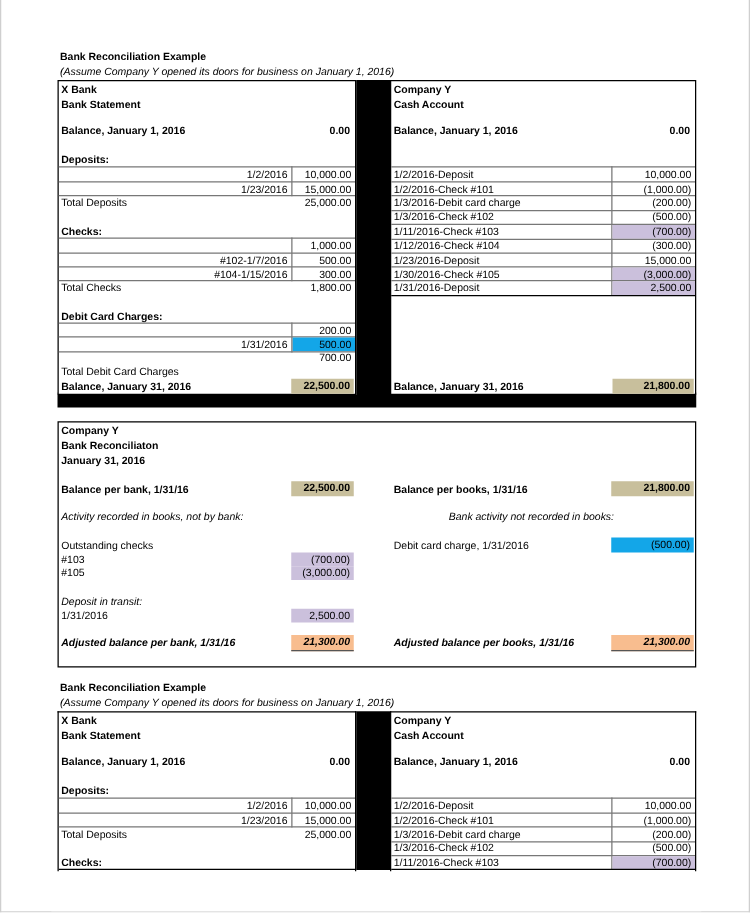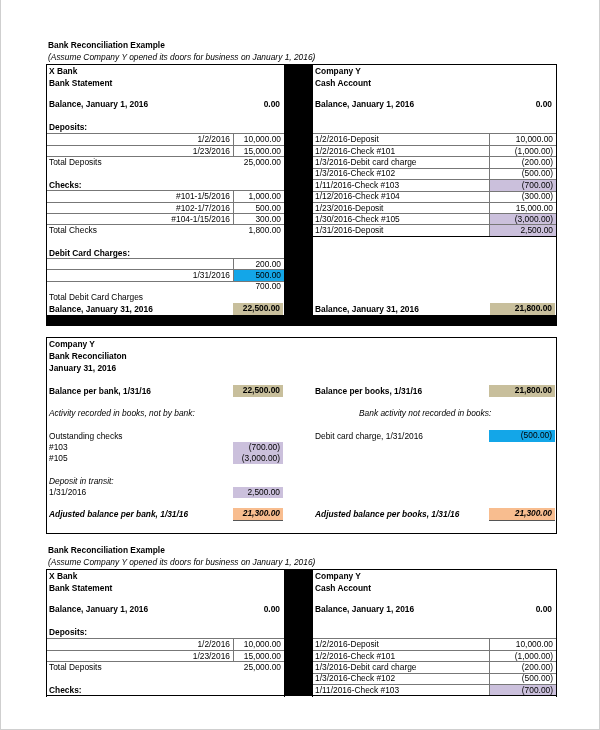--- a/index.html
+++ b/index.html
@@ -44,21 +44,20 @@
   <div class="hl" style="left:46px;top:145px;width:237px;"></div>
   <div class="cell" style="left:46px;top:146px;width:186px;">1/23/2016</div>
   <div class="cell" style="left:233px;top:146px;width:50px;">15,000.00</div>
   <div class="hl" style="left:46px;top:156px;width:237px;"></div>
   <div class="vl" style="left:232px;top:133px;height:24px;"></div>
   <div class="abs" style="left:48px;top:157px;">Total Deposits</div>
   <div class="cell" style="left:233px;top:157px;width:50px;">25,000.00</div>
 
   <div class="abs b" style="left:48px;top:180px;">Checks:</div>
   <div class="hl" style="left:46px;top:190px;width:237px;"></div>
-  <div class="cell" style="left:46px;top:191px;width:186px;">#101-1/5/2016</div>
   <div class="cell" style="left:233px;top:191px;width:50px;">1,000.00</div>
   <div class="hl" style="left:46px;top:202px;width:237px;"></div>
   <div class="cell" style="left:46px;top:203px;width:186px;">#102-1/7/2016</div>
   <div class="cell" style="left:233px;top:203px;width:50px;">500.00</div>
   <div class="hl" style="left:46px;top:213px;width:237px;"></div>
   <div class="cell" style="left:46px;top:214px;width:186px;">#104-1/15/2016</div>
   <div class="cell" style="left:233px;top:214px;width:50px;">300.00</div>
   <div class="hl" style="left:46px;top:224px;width:237px;"></div>
   <div class="vl" style="left:232px;top:190px;height:35px;"></div>
   <div class="abs" style="left:48px;top:225px;">Total Checks</div>

